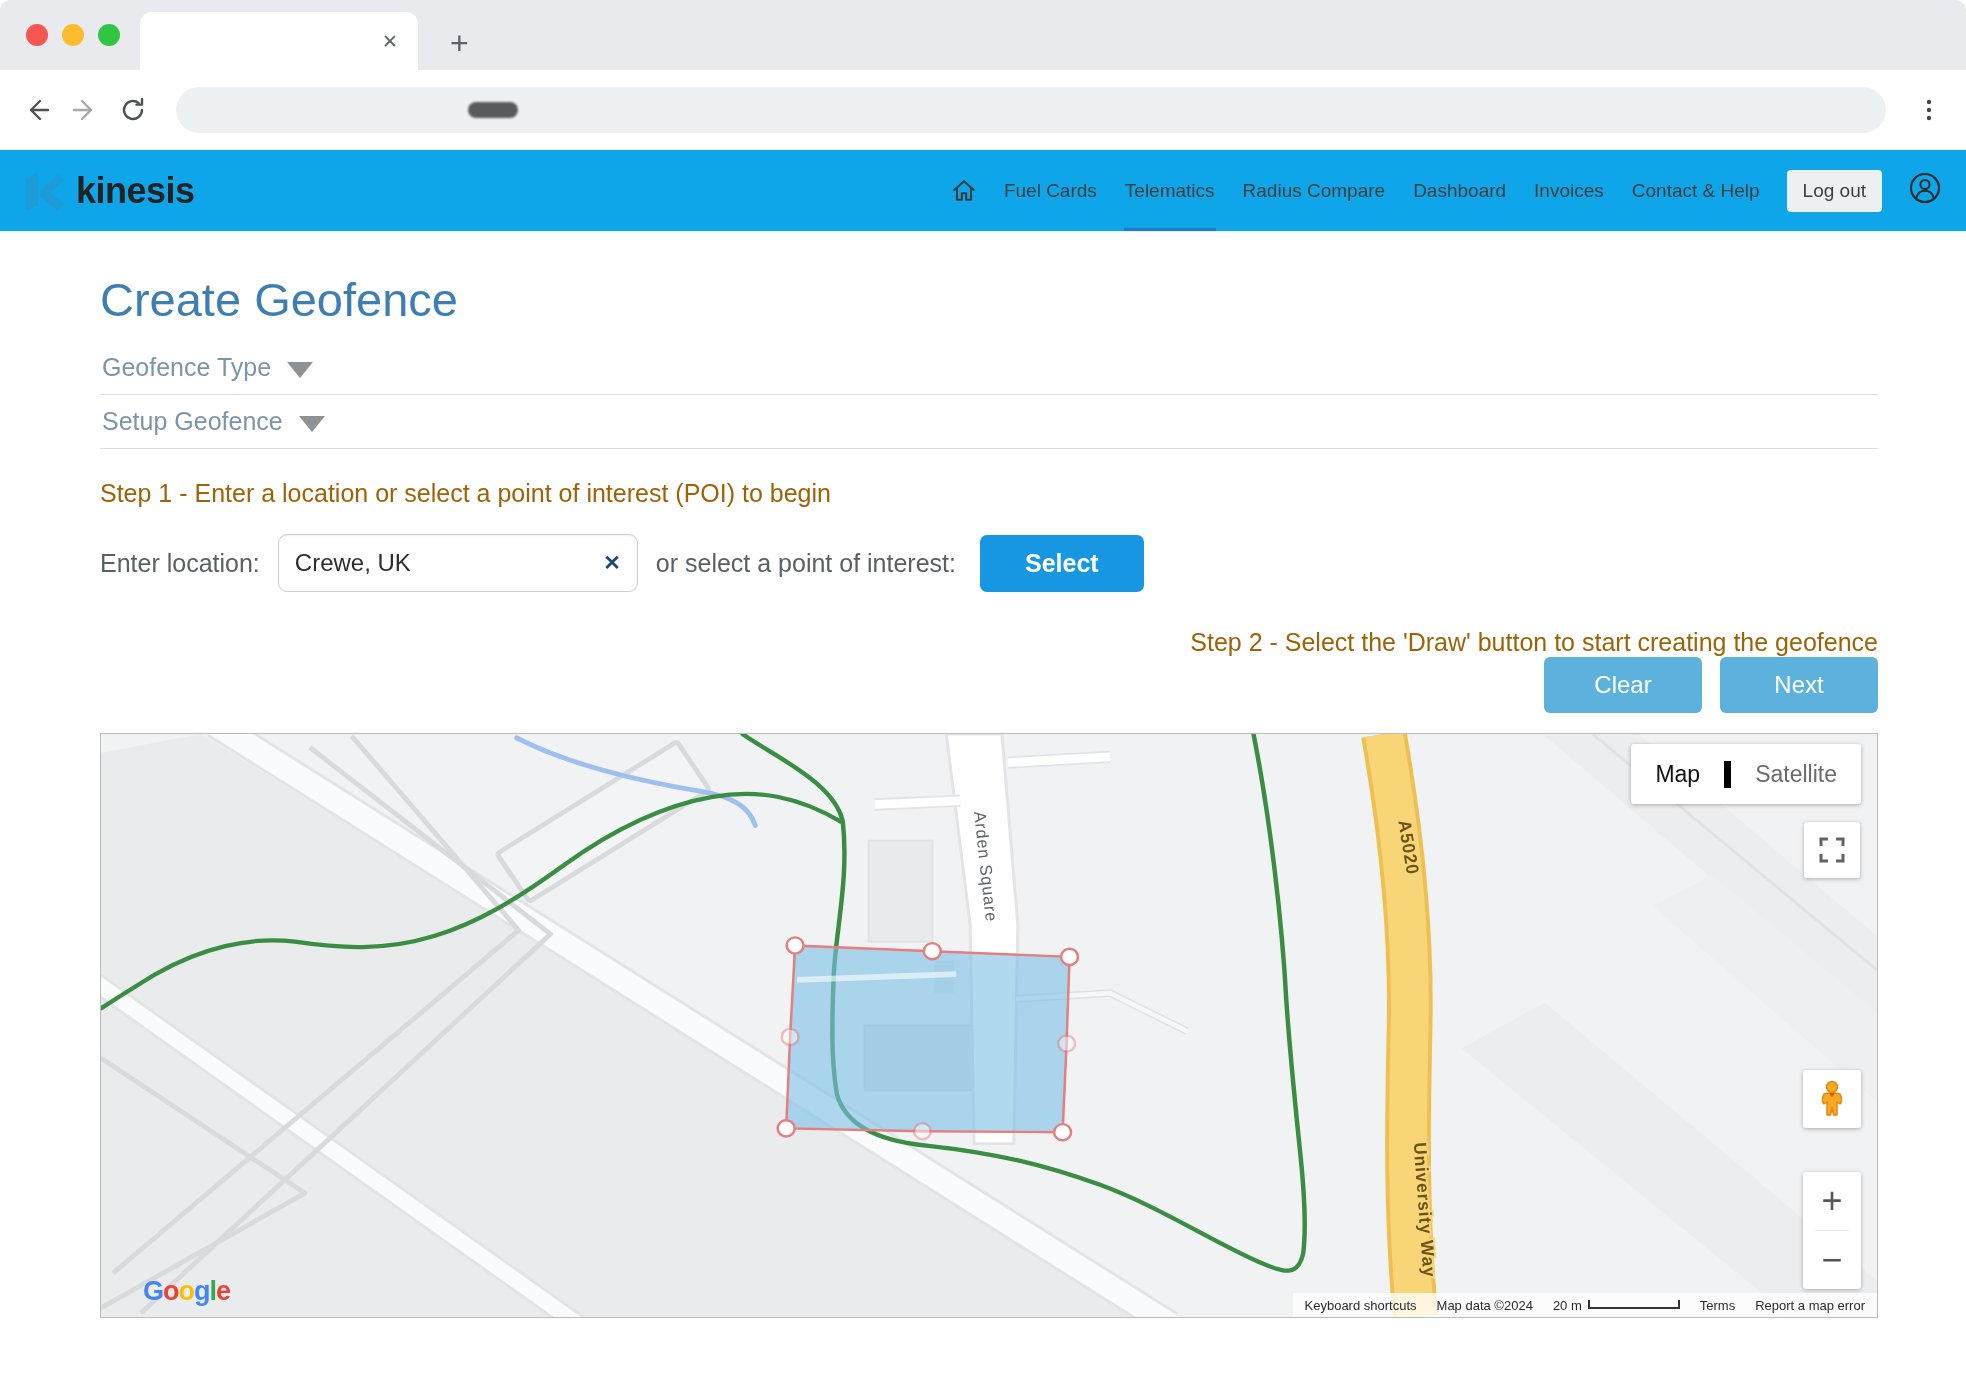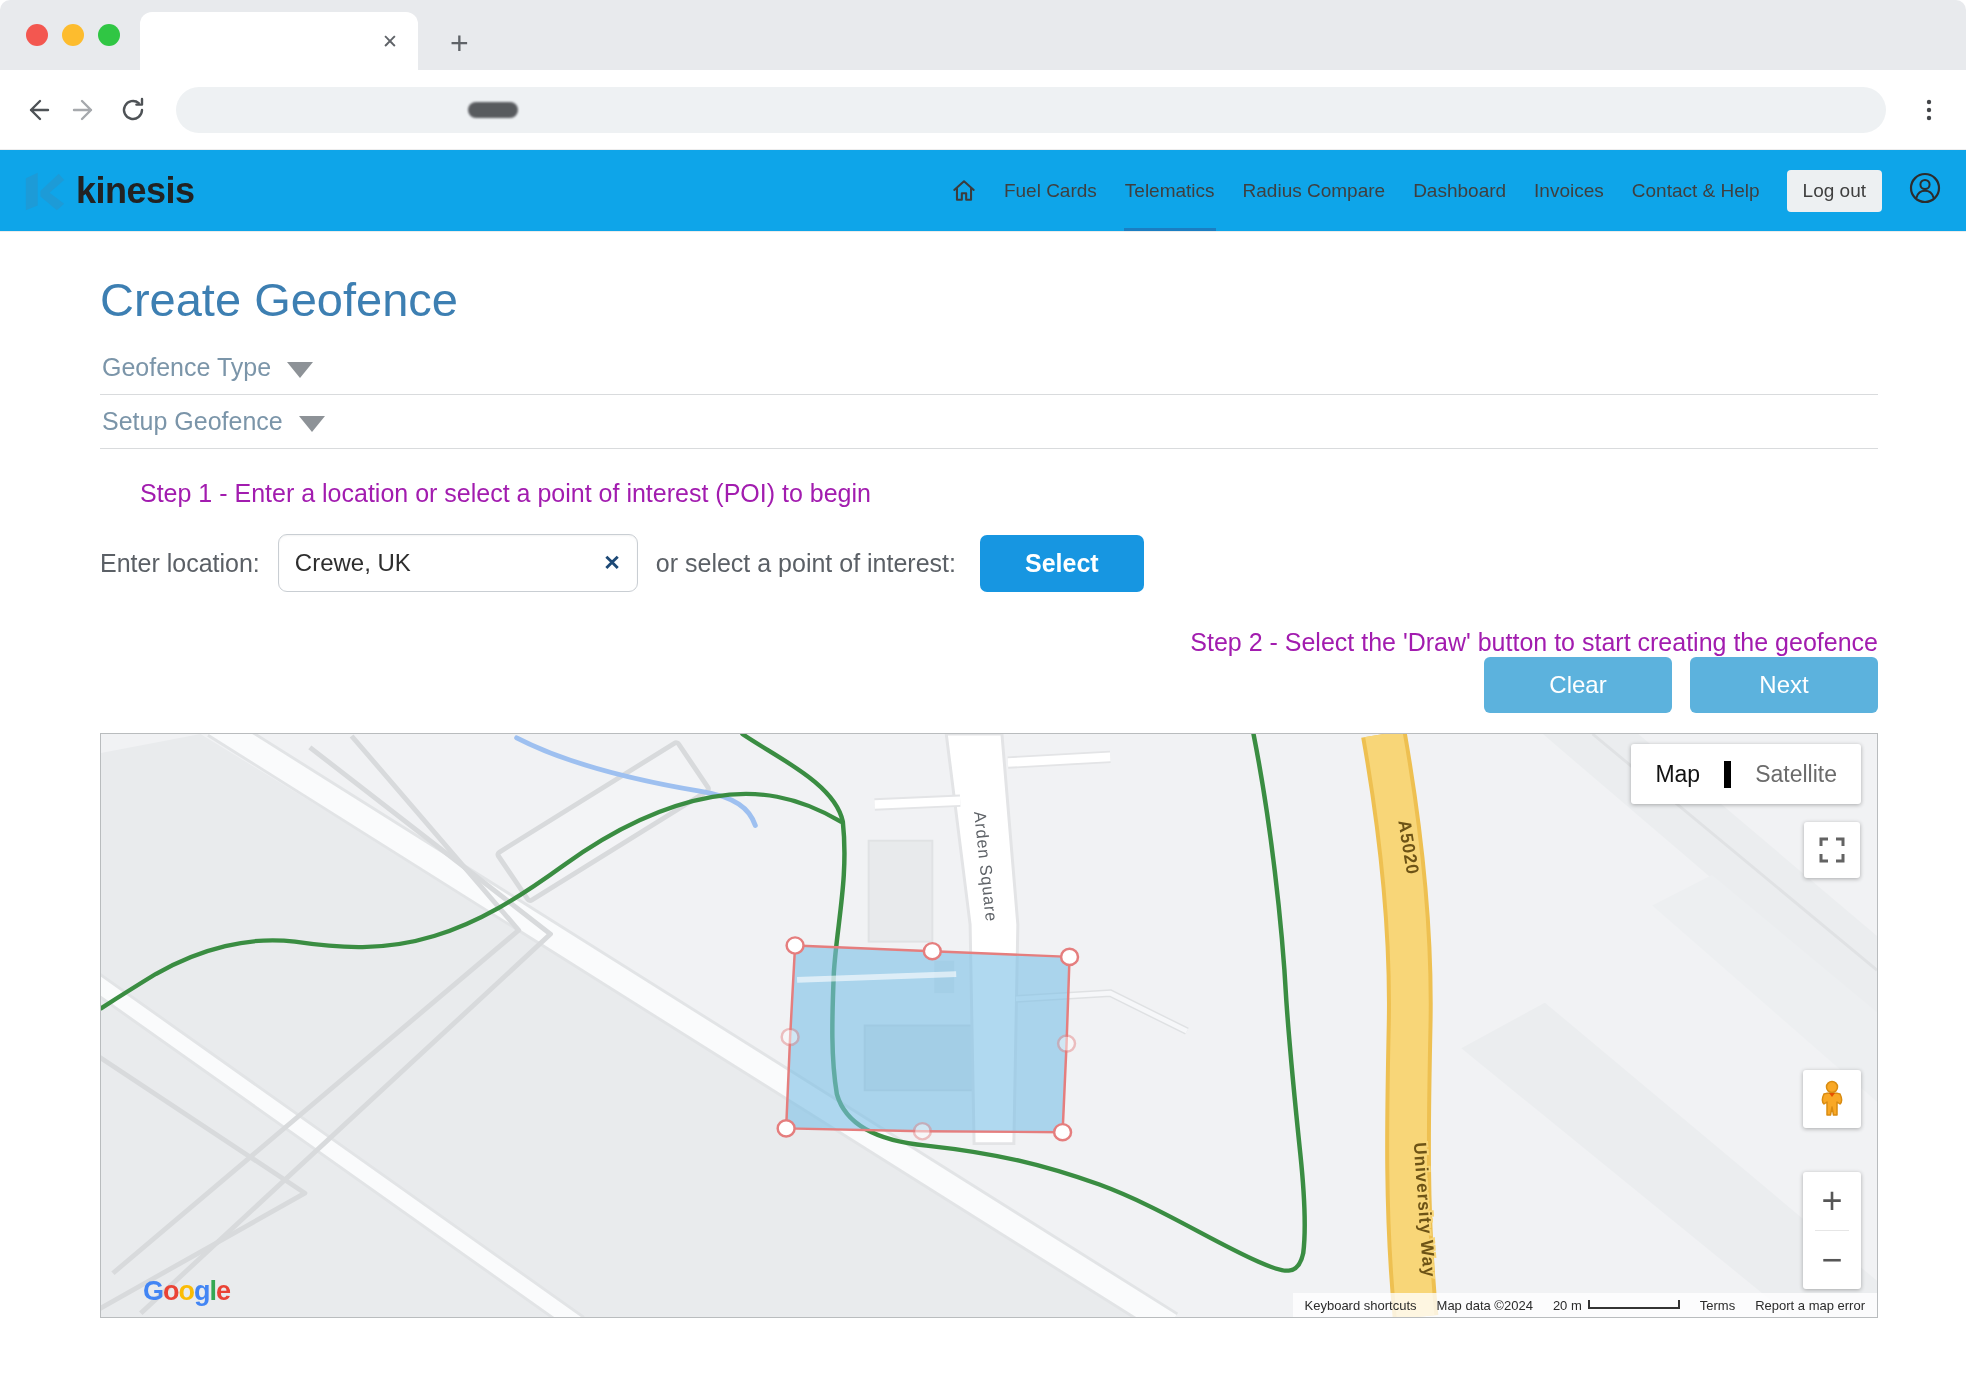--- a/index.html
+++ b/index.html
@@ -35,32 +35,32 @@
   .nav-link.logout { align-self:center; border:none; background:#edf0f2; border-radius:4px; padding:10px 16px; }
   .nav-avatar { align-self:center; cursor:pointer; }
 
   
   .content { padding:0 88px 0 100px; }
   h1.page-title { font-size:47px; font-weight:300; color:#3d7fb2; margin:40px 0 14px; }
   .acc-row { display:flex; align-items:center; gap:16px; padding:12px 2px; border-bottom:1px solid #d9dbdd;
              color:#7b95a9; font-size:25px; cursor:pointer; }
   .tri { width:0; height:0; border-left:13px solid transparent; border-right:13px solid transparent;
          border-top:16px solid #8d9297; margin-top:5px; }
-  .step-text { color:#a21caf; font-size:25px;margin-left:40px; }
+  .step-text { color:#a16207; font-size:25px; }
   .step1 { margin-top:30px; }
   .loc-row { display:flex; align-items:center; margin-top:26px; gap:18px; font-size:25px; color:#5b6066; }
   .loc-input { width:360px; height:58px; border:1px solid #c9ced3; border-radius:9px; background:#fff;
                display:flex; align-items:center; padding:0 16px; box-shadow:inset 0 1px 2px rgba(0,0,0,0.05); }
   .loc-value { flex:1; font-size:24px; color:#2e2e2e; }
   .loc-clear { font-size:21px; font-weight:700; color:#1d4976; cursor:pointer; }
   .select-btn { background:#1796e1; color:#fff; font-size:25px; font-weight:700; border:none; border-radius:7px;
                 padding:14px 45px; margin-left:6px; cursor:pointer; font-family:inherit; }
   .step2-row { display:flex; align-items:flex-end; justify-content:space-between; margin-top:36px;flex-direction:column; }
   .action-btns { display:flex; gap:18px; }
-  .lt-btn { width:188px; padding:14px 0; text-align:center; background:#5cb2dd; color:#fff; font-size:24px;
+  .lt-btn { width:158px; padding:14px 0; text-align:center; background:#5cb2dd; color:#fff; font-size:24px;
             border:none; border-radius:6px; cursor:pointer; font-family:inherit; }
 
   
   .mapwrap { margin-top:20px; position:relative; height:585px; border:1px solid #b9bcbe; background:#f1f2f4; overflow:hidden; }
   .mapwrap > svg.basemap { position:absolute; inset:0; width:100%; height:100%; }
 
   .mt-ctl { position:absolute; top:10px; right:16px; height:60px; background:#fff; border-radius:3px;
             box-shadow:0 1px 4px rgba(0,0,0,.3); display:flex;align-items:center; }
   .mt-btn { padding:0 24px; display:flex; align-items:center; font-size:23px; cursor:pointer; }
   .mt-btn.sel { color:#111; }

